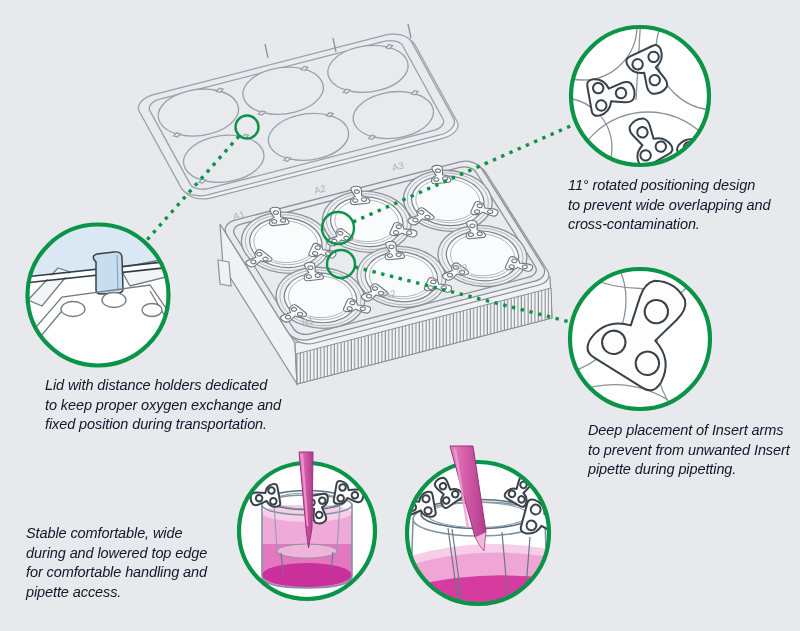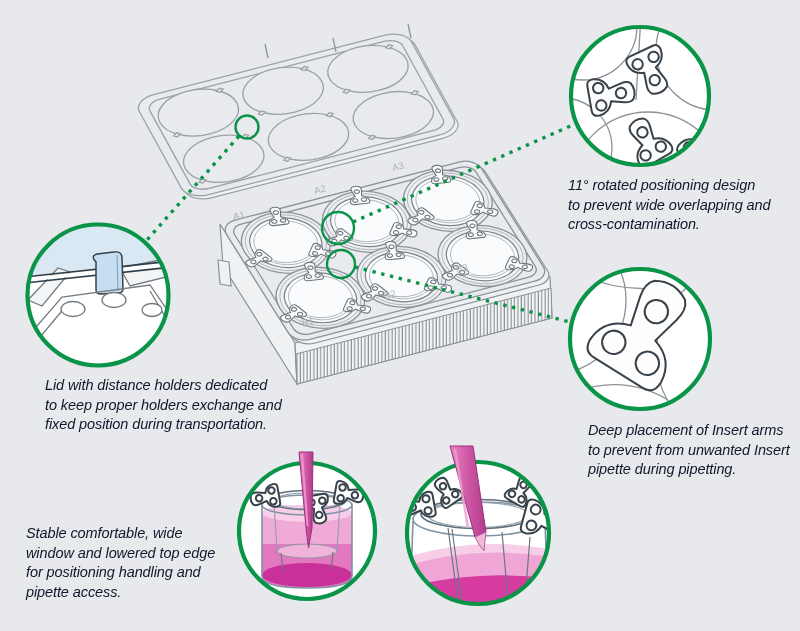--- a/index.html
+++ b/index.html
@@ -283,29 +283,29 @@
 </svg>
 
 <div class="caption" style="left:568px;top:176px;width:230px;">
   <span class="ln">11° rotated positioning design</span>
   <span class="ln">to prevent wide overlapping and</span>
   <span class="ln">cross-contamination.</span>
 </div>
 
 <div class="caption" style="left:25px;top:376px;width:270px;margin-left:20px;">
   <span class="ln">Lid with distance holders dedicated</span>
-  <span class="ln">to keep proper holders exchange and</span>
+  <span class="ln">to keep proper oxygen exchange and</span>
   <span class="ln">fixed position during transportation.</span>
 </div>
 
 <div class="caption" style="left:588px;top:421px;width:230px;">
   <span class="ln">Deep placement of Insert arms</span>
   <span class="ln">to prevent from unwanted Insert</span>
   <span class="ln">pipette during pipetting.</span>
 </div>
 
 <div class="caption" style="left:26px;top:524px;width:215px;">
   <span class="ln">Stable comfortable, wide</span>
-  <span class="ln">window and lowered top edge</span>
-  <span class="ln">for positioning handling and</span>
+  <span class="ln">during and lowered top edge</span>
+  <span class="ln">for comfortable handling and</span>
   <span class="ln">pipette access.</span>
 </div>
 </div>
 
 </body></html>

